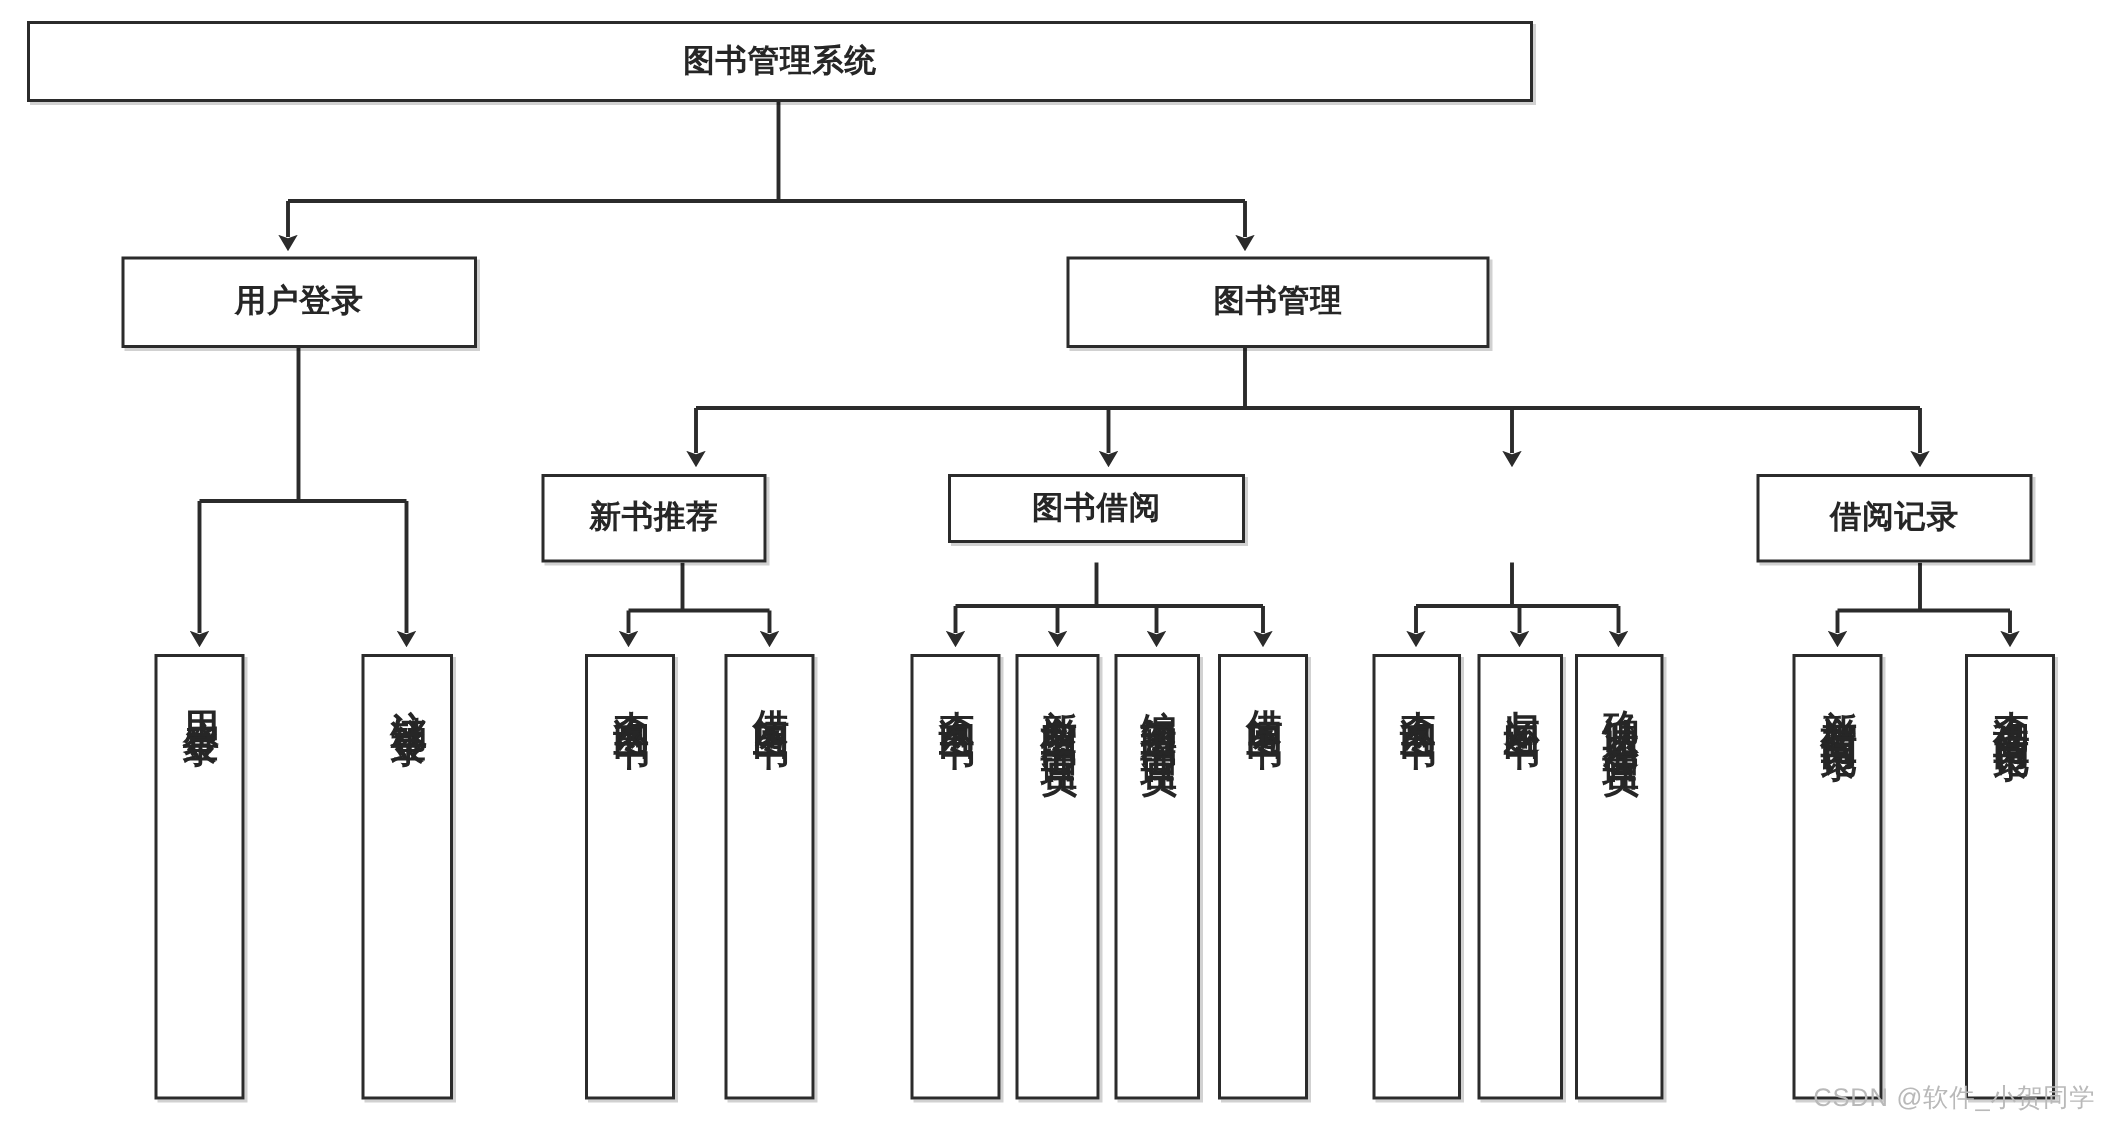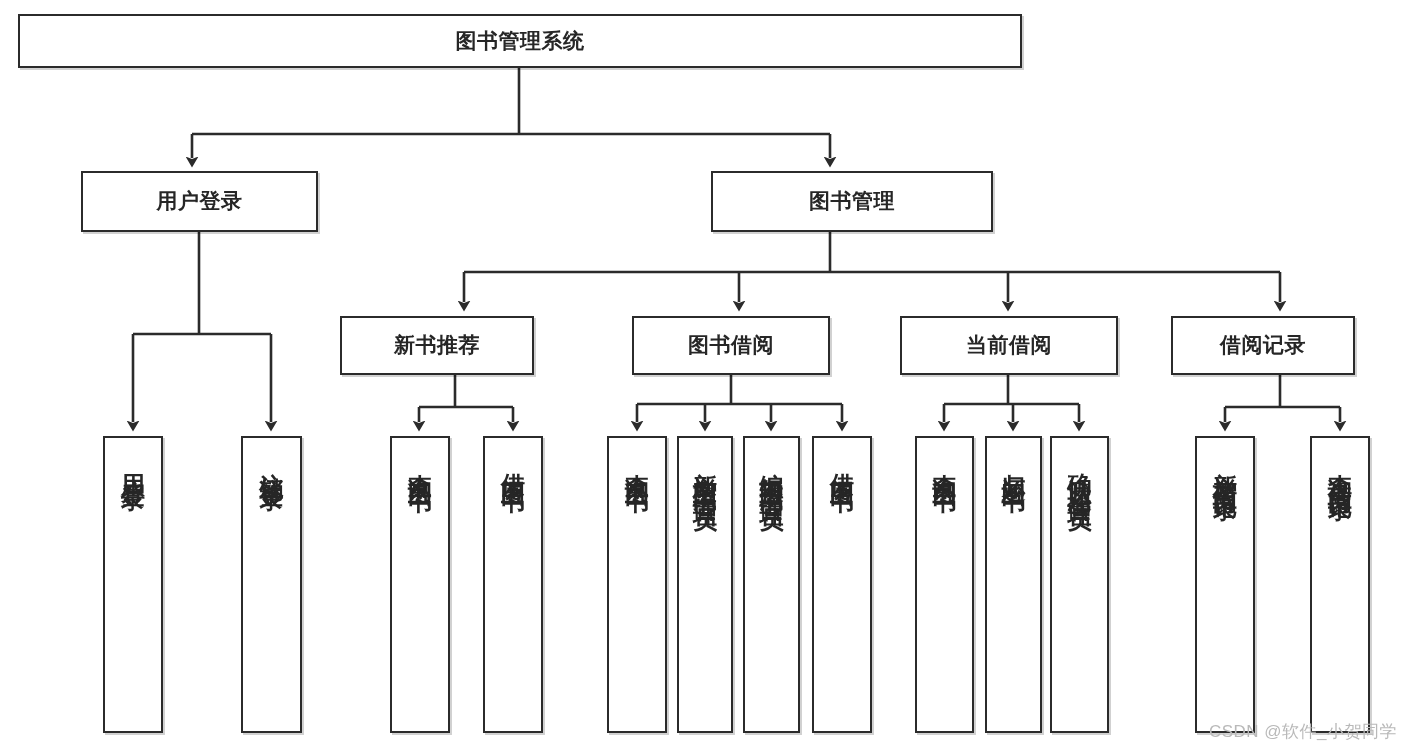--- a/index.html
+++ b/index.html
@@ -122,28 +122,25 @@
     <span class="lbl">图书管理系统</span>
   </div>
 
   <div class="node horiz" style="left:81px;top:171px;width:237px;height:61px;">
     <span class="lbl">用户登录</span>
   </div>
   <div class="node horiz" style="left:711px;top:171px;width:282px;height:61px;">
     <span class="lbl">图书管理</span>
   </div>
 
-  <div class="node horiz" style="left:340px;top:316px;width:194px;height:59px;">
+  <div class="node horiz" style="left:361px;top:316px;width:150px;height:59px;">
     <span class="lbl">新书推荐</span>
   </div>
-  <div class="node horiz" style="left:632px;top:316px;width:198px;height:59px;">
+  <div class="node horiz" style="left:632px;top:316px;width:198px;height:46px;">
     <span class="lbl">图书借阅</span>
-  </div>
-  <div class="node horiz" style="left:900px;top:316px;width:218px;height:59px;">
-    <span class="lbl">当前借阅</span>
   </div>
   <div class="node horiz" style="left:1171px;top:316px;width:184px;height:59px;">
     <span class="lbl">借阅记录</span>
   </div>
 
   <div class="node vert" style="left:103px;top:436px;width:60px;height:297px;">
     <span class="lbl">用户登录</span>
   </div>
   <div class="node vert" style="left:241px;top:436px;width:61px;height:297px;">
     <span class="lbl">注销登录</span>

